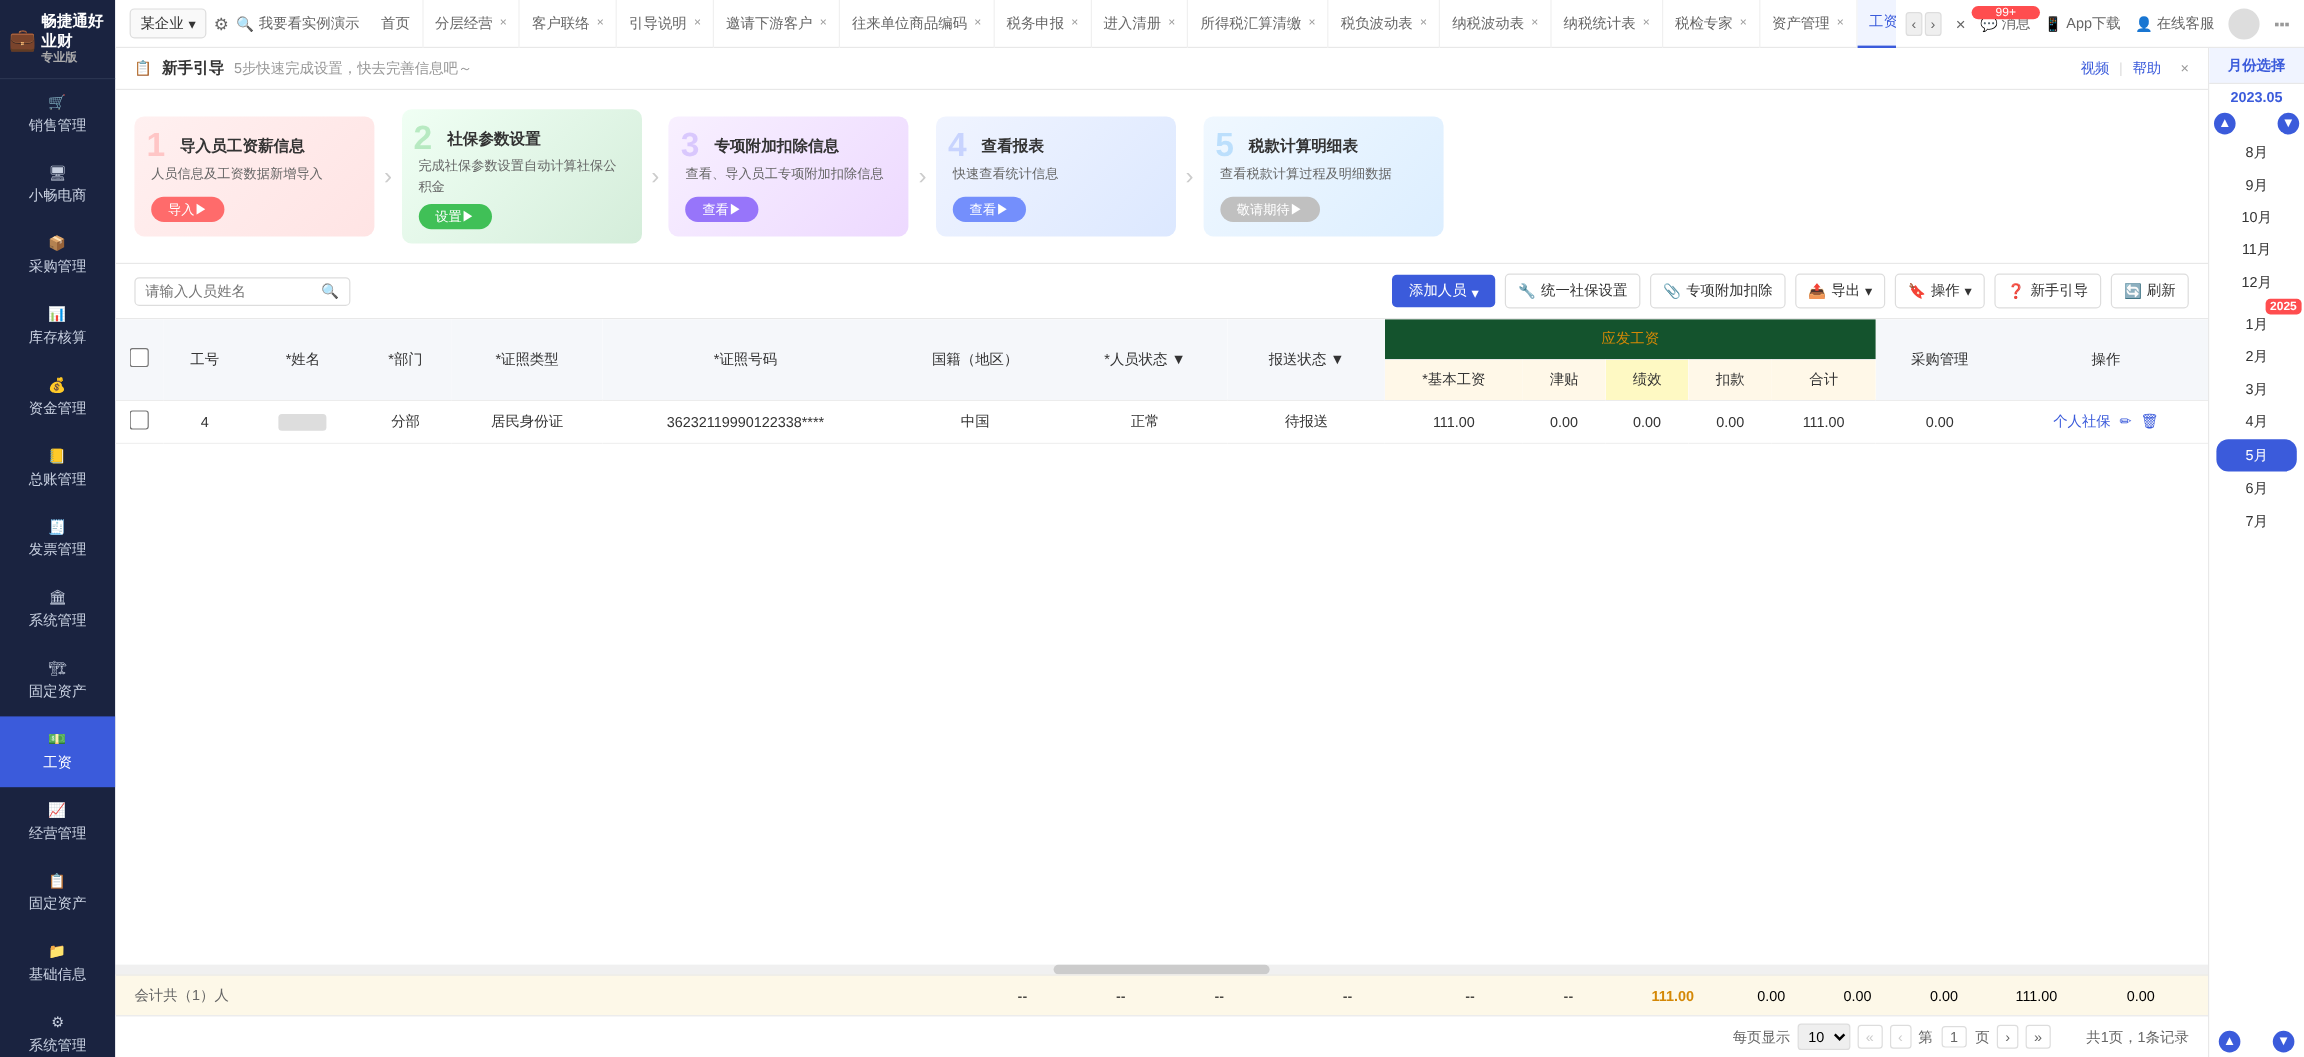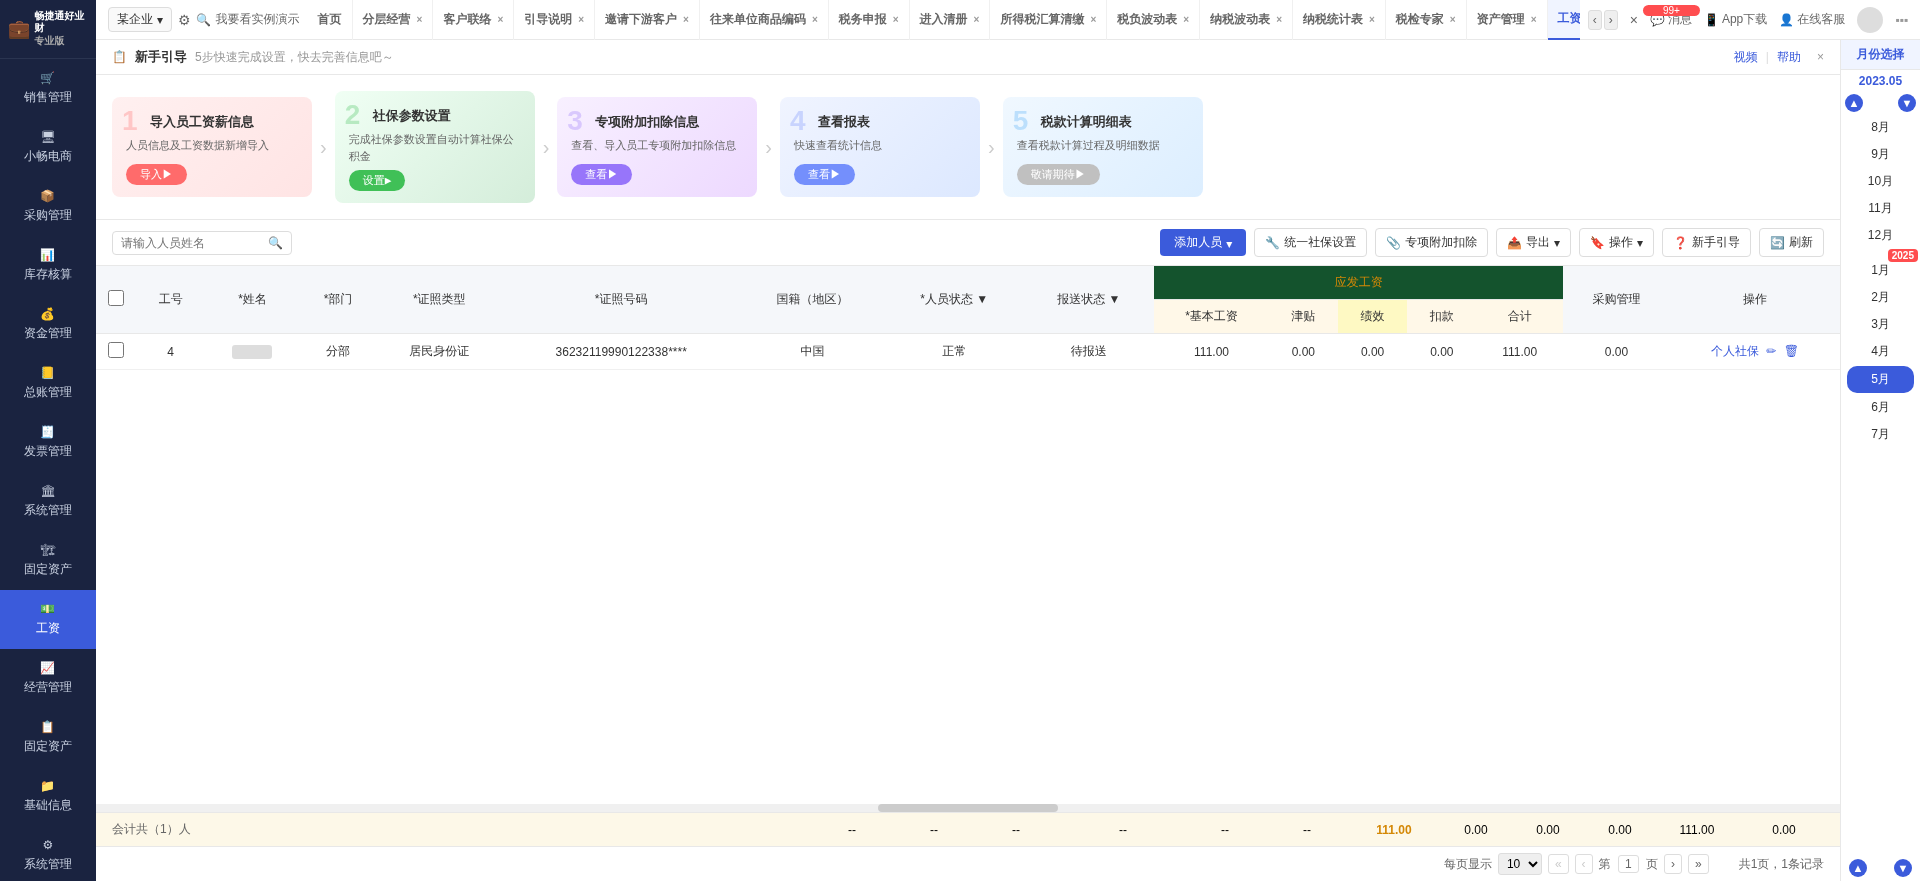--- a/index.html
+++ b/index.html
@@ -14,21 +14,21 @@
     
     .main { flex: 1; display: flex; flex-direction: column; overflow: hidden; }
 
     
     .topbar { background: #fff; height: 40px; display: flex; align-items: center; padding: 0 12px; gap: 8px; border-bottom: 1px solid #e8e8e8; flex-shrink: 0; }
     .topbar-left { display: flex; align-items: center; gap: 6px; justify-content: space-between; }
     .user-selector { display: flex; align-items: center; gap: 4px; border: 1px solid #ddd; border-radius: 4px; padding: 3px 8px; font-size: 12px; color: #333; background: #f9f9f9; cursor: pointer; }
     .gear-btn { color: #666; cursor: pointer; font-size: 14px; }
     .demo-btn { display: flex; align-items: center; gap: 4px; color: #666; font-size: 12px; cursor: pointer; }
     .topbar-tabs { flex: 1; display: flex; align-items: center; overflow: hidden; }
-    .tab-item { display: flex; align-items: center; gap: 4px; padding: 0 10px; height: 40px; font-size: 12px; color: #666; cursor: pointer; white-space: nowrap; border-right: 1px solid #f0f0f0; font-weight: bold; }
+    .tab-item { display: flex; align-items: center; gap: 4px; padding: 0 10px; height: 40px; font-size: 12px; color: #666; cursor: pointer; white-space: nowrap; border-right: 1px solid #f0f0f0; }
     .tab-item.active { color: #3b5bdb; border-bottom: 2px solid #3b5bdb; background: #f0f4ff; }
     .tab-item .close-x { color: #999; font-size: 10px; margin-left: 2px; }
     .topbar-right { display: flex; align-items: center; gap: 12px; flex-shrink: 0; }
     .msg-btn { display: flex; align-items: center; gap: 3px; font-size: 12px; color: #666; cursor: pointer; position: relative; }
     .badge { background: #ff4d4f; color: #fff; font-size: 10px; border-radius: 8px; padding: 0 20px; position: absolute; top: -6px; right: -8px; }
     .app-btn { display: flex; align-items: center; gap: 3px; font-size: 12px; color: #666; cursor: pointer; }
     .service-btn { display: flex; align-items: center; gap: 3px; font-size: 12px; color: #666; cursor: pointer; }
     .user-avatar { width: 26px; height: 26px; border-radius: 50%; background: #ddd; cursor: pointer; }
     .nav-arrows { display: flex; gap: 2px; }
     .nav-arrow { color: #666; cursor: pointer; font-size: 12px; padding: 2px 4px; border: 1px solid #ddd; border-radius: 3px; }
@@ -49,21 +49,21 @@
     .step-card.pink .step-num { color: #ff6b6b; }
     .step-card.green .step-num { color: #40c057; }
     .step-card.purple .step-num { color: #9775fa; }
     .step-card.lavender .step-num { color: #748ffc; }
     .step-card.blue-light .step-num { color: #4dabf7; }
     .step-title { font-size: 13px; font-weight: bold; color: #333; margin-top: 4px; margin-left: 24px; }
     .step-desc { font-size: 11px; color: #666; margin-left: 0; line-height: 1.5; }
     .step-btn { margin-top: auto; }
     .step-btn button { border: none; border-radius: 12px; padding: 3px 14px; font-size: 11px; cursor: pointer; }
     .step-card.pink button { background: #ff6b6b; color: #fff; }
-    .step-card.green button { background: #40c057; color: #fff; font-family: Liberation Mono, monospace; }
+    .step-card.green button { background: #40c057; color: #fff; }
     .step-card.purple button { background: #9775fa; color: #fff; }
     .step-card.lavender button { background: #748ffc; color: #fff; }
     .step-card.blue-light button { background: #c0c0c0; color: #fff; }
     .step-arrow { color: #ccc; font-size: 20px; padding: 0 8px; flex-shrink: 0; }
 
     
     .toolbar { background: #fff; padding: 8px 16px; display: flex; align-items: center; gap: 8px; border-bottom: 1px solid #e8e8e8; flex-shrink: 0; }
     .search-input { display: flex; align-items: center; border: 1px solid #ddd; border-radius: 4px; padding: 4px 8px; gap: 4px; width: 180px; }
     .search-input input { border: none; outline: none; font-size: 12px; color: #999; width: 100%; background: transparent; }
     .toolbar-right { margin-left: auto; display: flex; align-items: center; gap: 8px; }
@@ -107,21 +107,21 @@
     .right-month-item.active { background: #3b5bdb; color: #fff; border-radius: 10px; margin: 1px 6px; }
     .right-panel-footer { display: flex; justify-content: space-between; padding: 4px 8px; margin-top: auto; }
   </style>
 </head>
 <body>
 
 <div class="sidebar">
   <div class="sidebar-logo">
     <span style="font-size:18px;">💼</span>
     <div>
-      <div style="font-size:10px;line-height:1.2;">畅捷通好业财</div>
+      <div style="font-size:13px;line-height:1.2;">畅捷通好业财</div>
       <div style="font-size:10px;color:#aaa;">专业版</div>
     </div>
   </div>
 
   <div class="sidebar-item">
     <span>🛒</span>
     <span>销售管理</span>
   </div>
   <div class="sidebar-item">
     <span>🖥</span>

